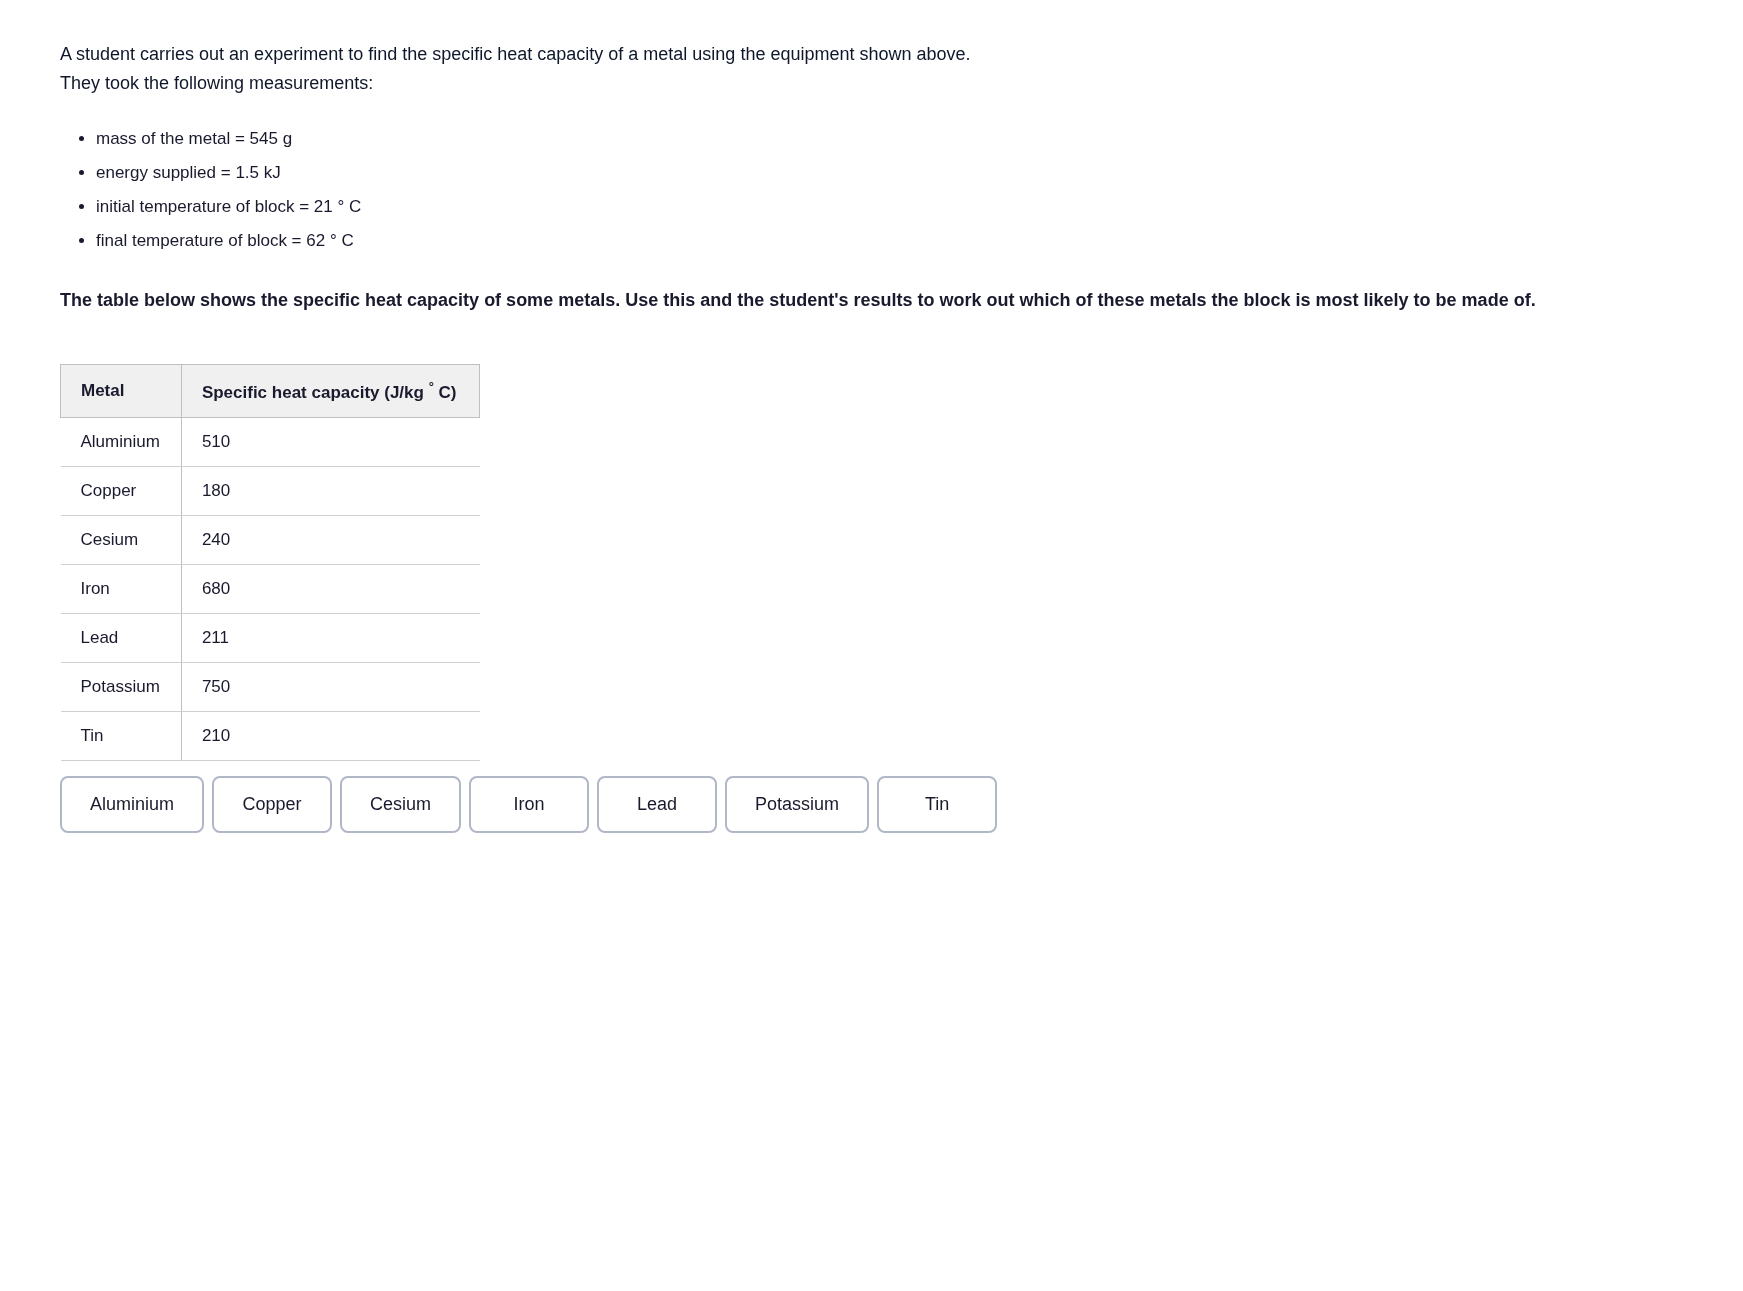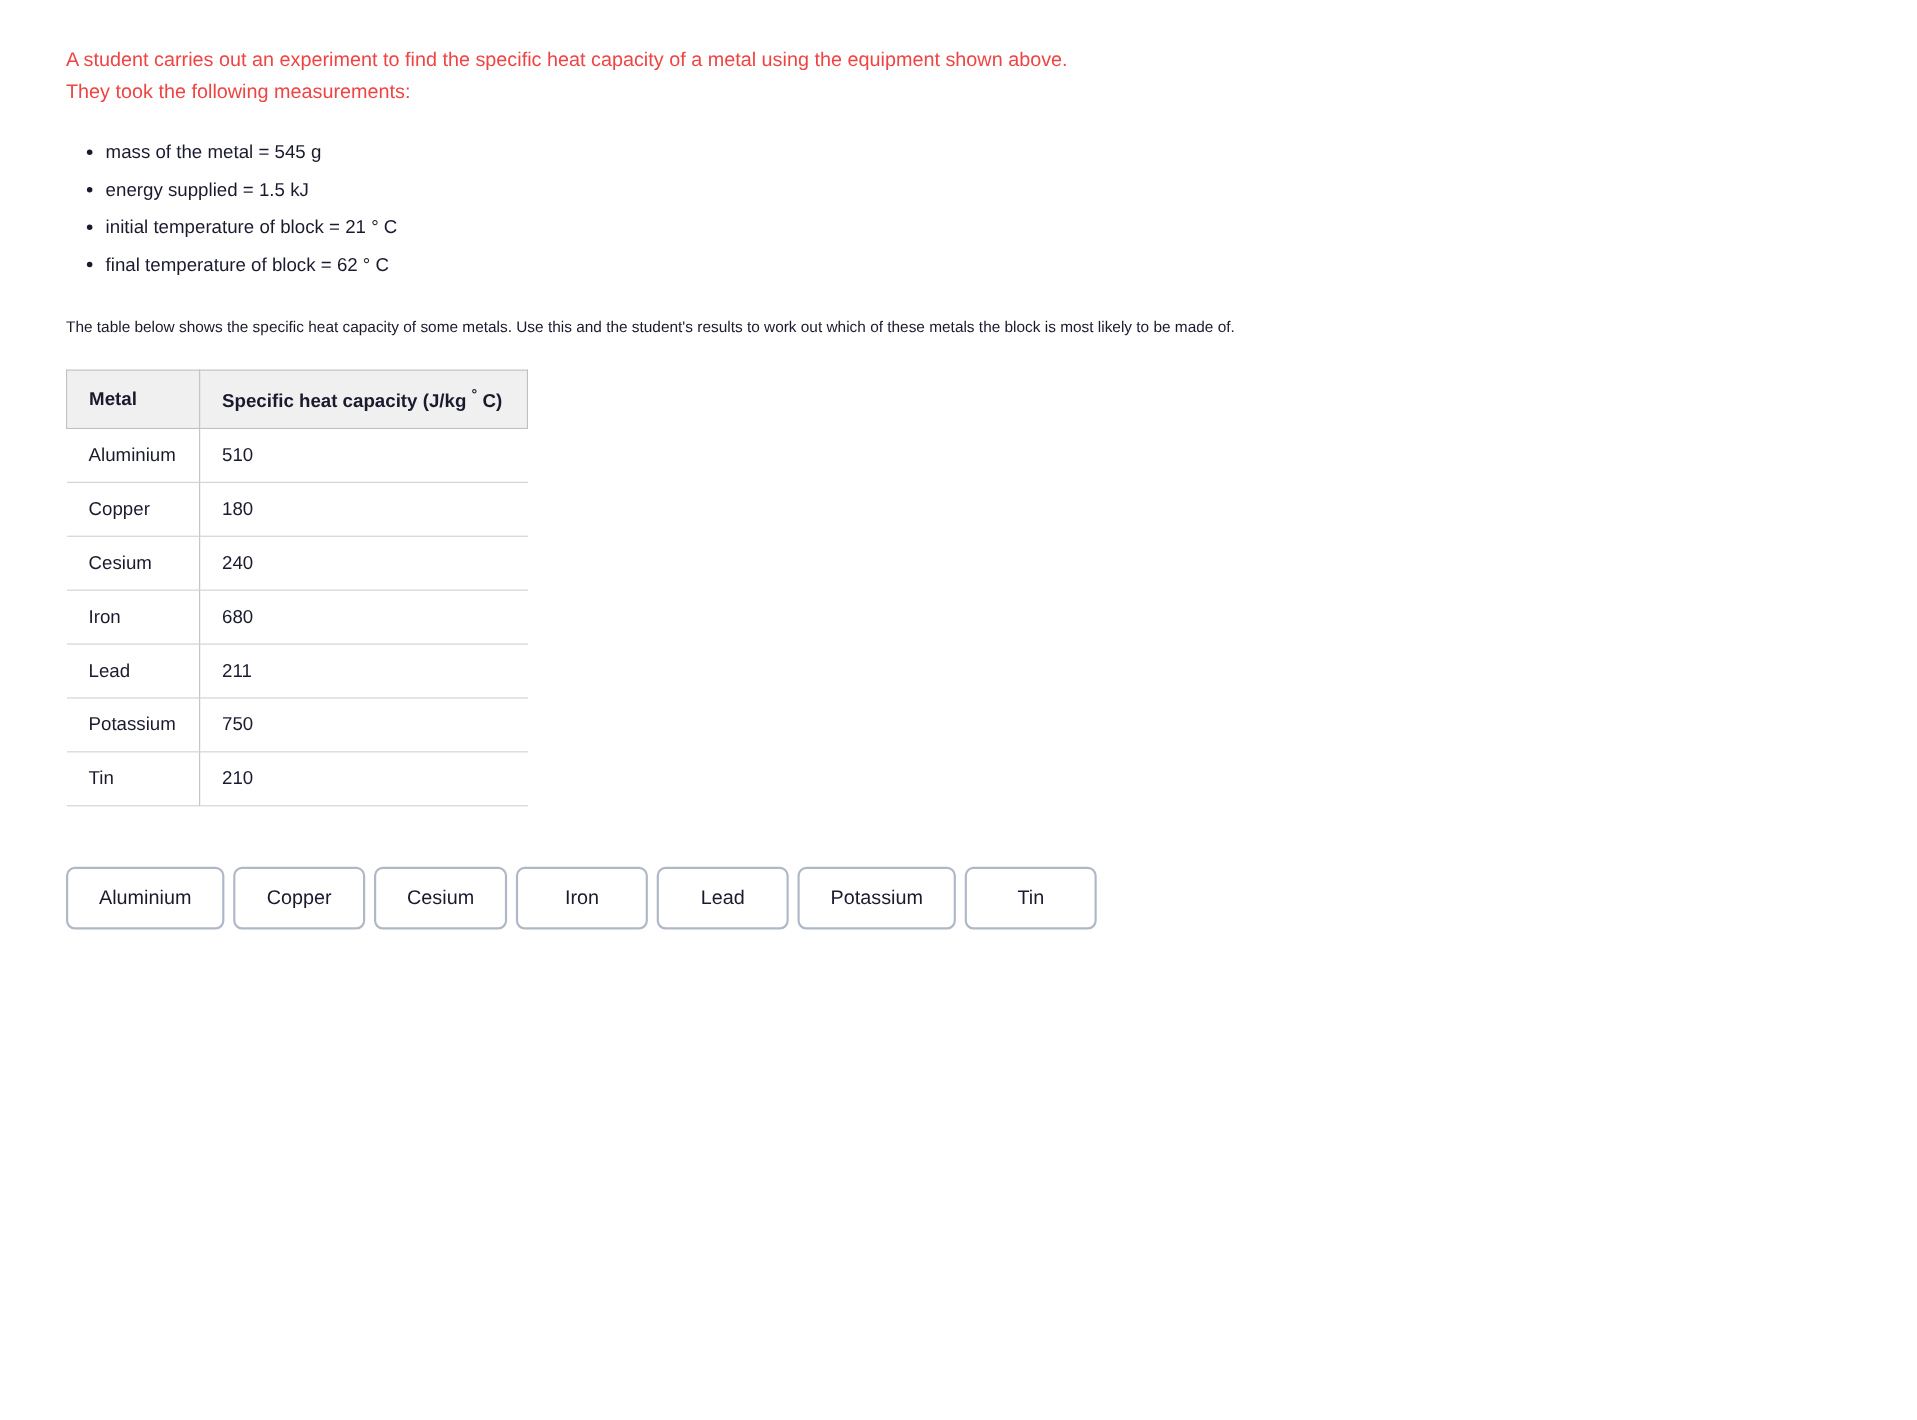--- a/index.html
+++ b/index.html
@@ -14,45 +14,45 @@
       font-size: 18px;
       color: #1a1a2e;
       padding: 40px 60px;
       max-width: 1743px;
     }
 
     .intro-text {
       font-size: 18px;
       line-height: 1.6;
       margin-bottom: 24px;
-      color: #ef4444;
+      color: #0f172a;
     }
 
     .measurements-list {
       list-style: disc;
       margin-left: 36px;
       margin-bottom: 28px;
       line-height: 2;
     }
 
     .measurements-list li {
       font-size: 17px;
       color: #1a1a2e;
     }
 
     .description-text {
-      font-size: 14px;
+      font-size: 18px;
       line-height: 1.6;
-      margin-bottom: 28px;
+      margin-bottom: 50px;
       color: #1a1a2e;
+      font-weight: bold;
     }
 
     .table-container {
       display: inline-block;
-      margin-bottom: 40px;
     }
 
     table {
       border-collapse: collapse;
       min-width: 420px;
     }
 
     table thead tr th {
       background: #f0f0f0;
       font-weight: 700;

